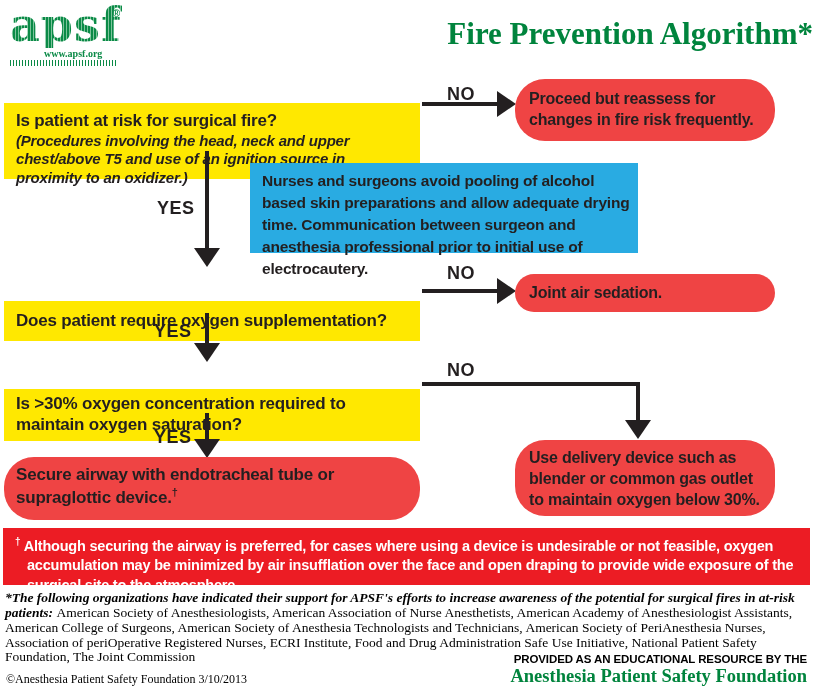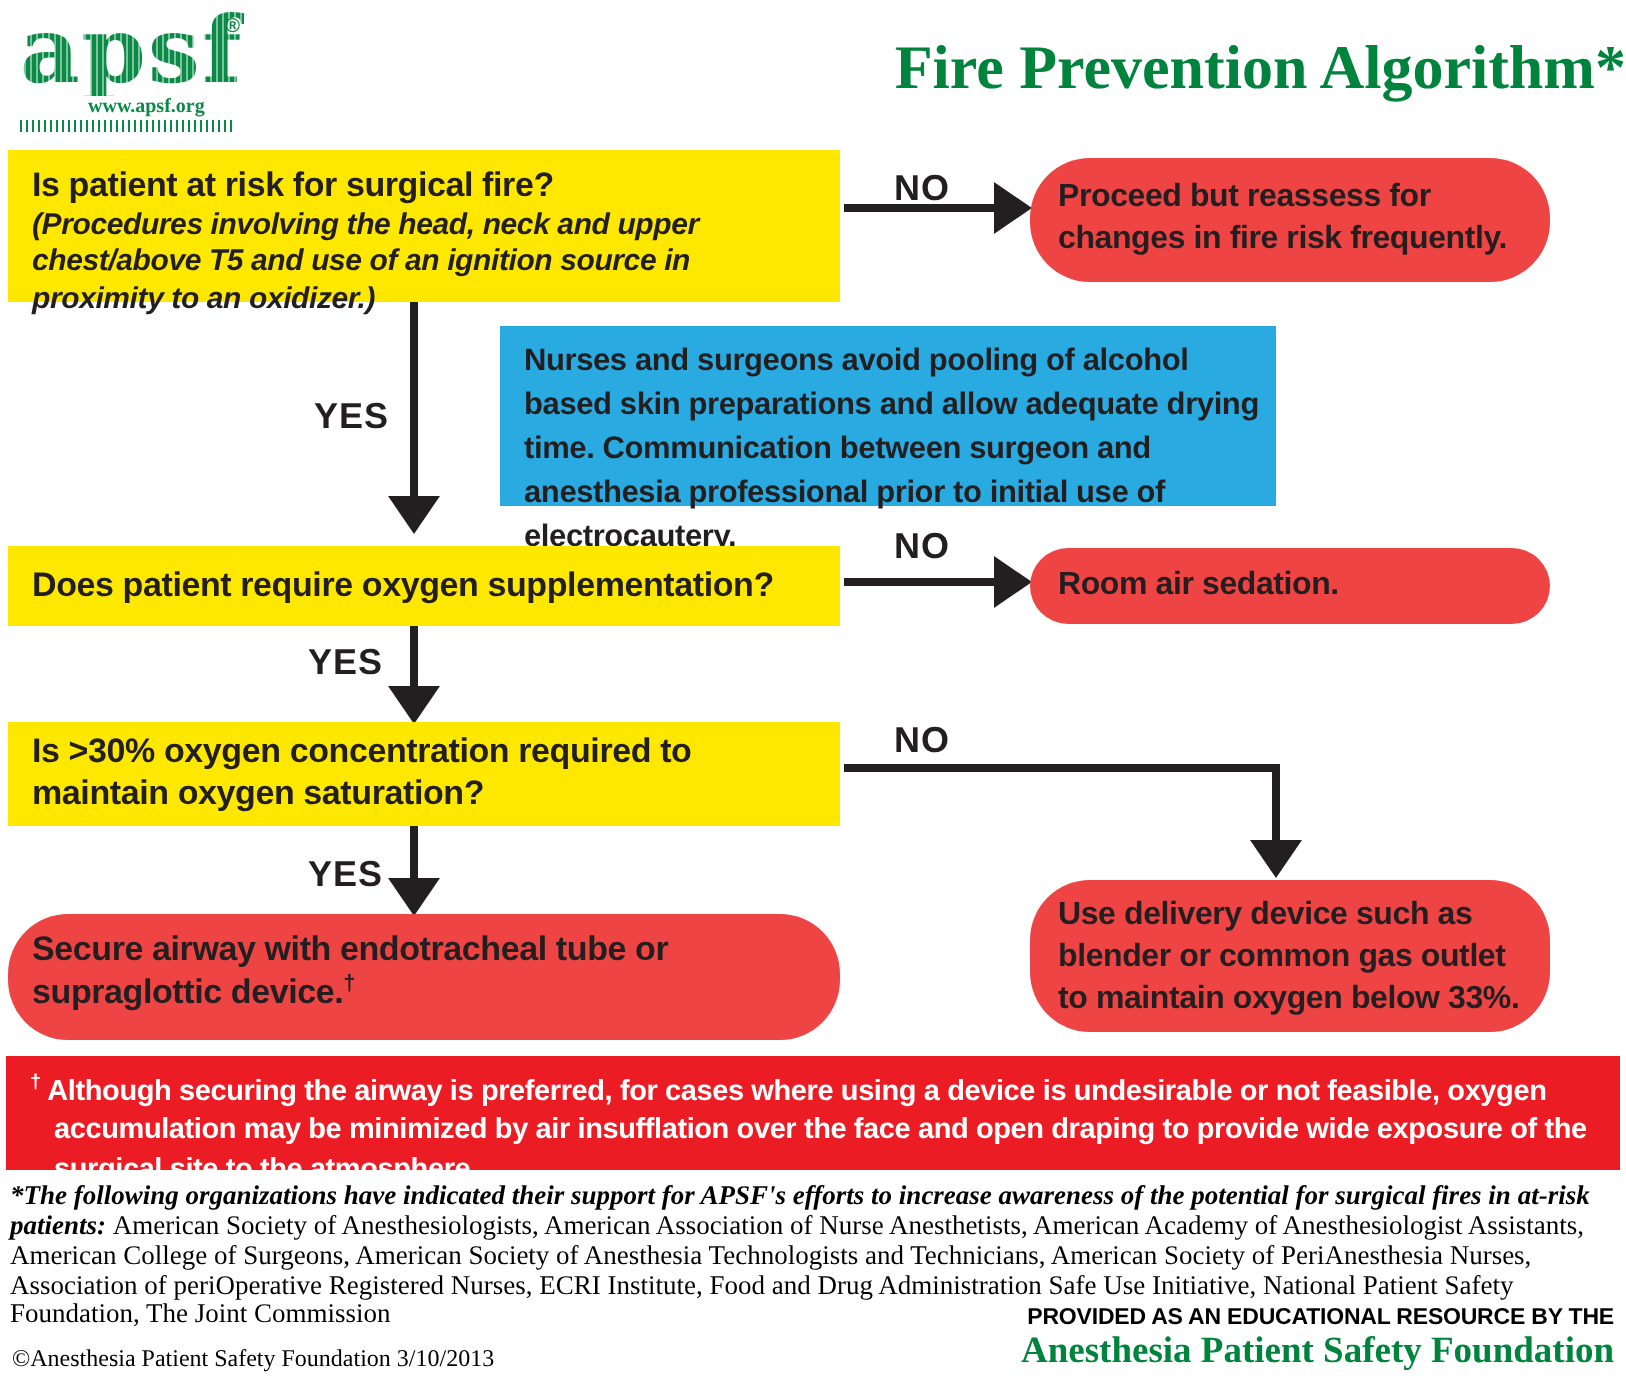--- a/index.html
+++ b/index.html
@@ -44,21 +44,21 @@
   .page-title {
     position: absolute; left: 0; top: 16px; width: 813px;
     text-align: right;
     font-family: "Liberation Serif", serif;
     font-weight: bold;
     font-size: 31px;
     color: #00843d;
   }
   
   .fbox { position: absolute; color: #231f20; }
-  .yellow { background: #ffe800; }
+  .yellow { background: #ffe800; margin-top: 28px; }
   .green  { background: #ef4444; border-radius: 30px; }
   .blue   { background: #29abe2; }
   .q-main   { font-weight: bold; font-size: 17px; line-height: 1.22; letter-spacing: -0.2px; }
   .q-detail { font-weight: bold; font-style: italic; font-size: 15px; line-height: 1.25; letter-spacing: -0.2px; }
   .g-text   { font-weight: bold; font-size: 16px; line-height: 1.3; letter-spacing: -0.2px; }
   .b-text   { font-weight: bold; font-size: 15.5px; line-height: 1.42; letter-spacing: -0.2px; }
   
   .lbl {
     position: absolute;
     font-weight: bold; font-size: 18px; color: #231f20; letter-spacing: 0.5px;
@@ -150,21 +150,21 @@
 
   <div class="fbox yellow" style="left:4px; top:273px; width:416px; height:40px; display:flex; align-items:center; padding-left:12px;">
     <div class="q-main">Does patient require oxygen supplementation?</div>
   </div>
 
   <div class="lbl" style="left:447px; top:263px;">NO</div>
   <div class="shaft-h" style="left:422px; top:289px; width:78px;"></div>
   <div class="head-right" style="left:497px; top:278px;"></div>
 
   <div class="fbox green" style="left:515px; top:274px; width:260px; height:38px; display:flex; align-items:center; padding-left:14px;">
-    <div class="g-text">Room air sedation.</div>
+    <div class="g-text">Joint air sedation.</div>
   </div>
 
   <div class="lbl" style="left:154px; top:321px;">YES</div>
   <div class="shaft-v" style="left:205px; top:313px; height:32px;"></div>
   <div class="head-down" style="left:194px; top:343px;"></div>
 
   <div class="fbox yellow" style="left:4px; top:361px; width:416px; height:52px; padding:5px 10px 4px 12px;">
     <div class="q-main">Is &gt;30% oxygen concentration required to maintain oxygen saturation?</div>
   </div>
 
@@ -175,21 +175,21 @@
 
   <div class="lbl" style="left:154px; top:427px;">YES</div>
   <div class="shaft-v" style="left:205px; top:413px; height:28px;"></div>
   <div class="head-down" style="left:194px; top:439px;"></div>
 
   <div class="fbox green" style="left:4px; top:457px; width:416px; height:63px; padding:8px 10px 0 12px;">
     <div class="q-main"><span>Secure airway with endotracheal tube or supraglottic device.</span><sup class="dagger">†</sup></div>
   </div>
 
   <div class="fbox green" style="left:515px; top:440px; width:260px; height:76px; padding:8px 8px 0 14px;">
-    <div class="g-text">Use delivery device such as blender or common gas outlet to maintain oxygen below 33%.</div>
+    <div class="g-text">Use delivery device such as blender or common gas outlet to maintain oxygen below 30%.</div>
   </div>
 
   <div class="red-note">
     <sup>†</sup><span> Although securing the airway is preferred, for cases where using a device is undesirable or not feasible, oxygen accumulation may be minimized by air insufflation over the face and open draping to provide wide exposure of the surgical site to the atmosphere.</span>
   </div>
 
   <div class="star-note">
     <span class="star-intro">*The following organizations have indicated their support for APSF's efforts to increase awareness of the potential for surgical fires in at-risk patients: </span><span class="star-orgs">American Society of Anesthesiologists, American Association of Nurse Anesthetists, American Academy of Anesthesiologist Assistants, American College of Surgeons, American Society of Anesthesia Technologists and Technicians, American Society of PeriAnesthesia Nurses, Association of periOperative Registered Nurses, ECRI Institute, Food and Drug Administration Safe Use Initiative, National Patient Safety Foundation, The Joint Commission</span>
   </div>
 

